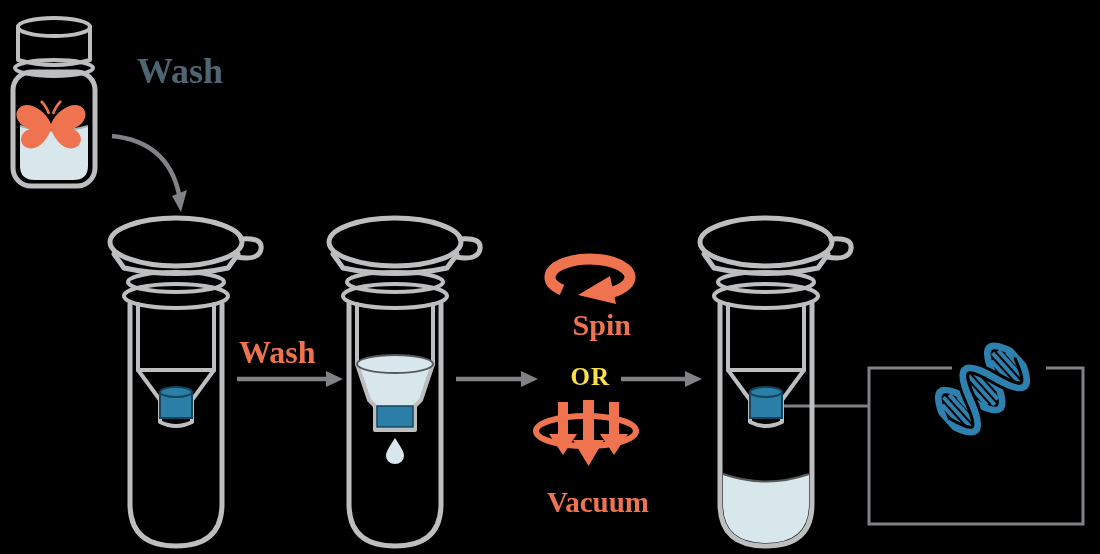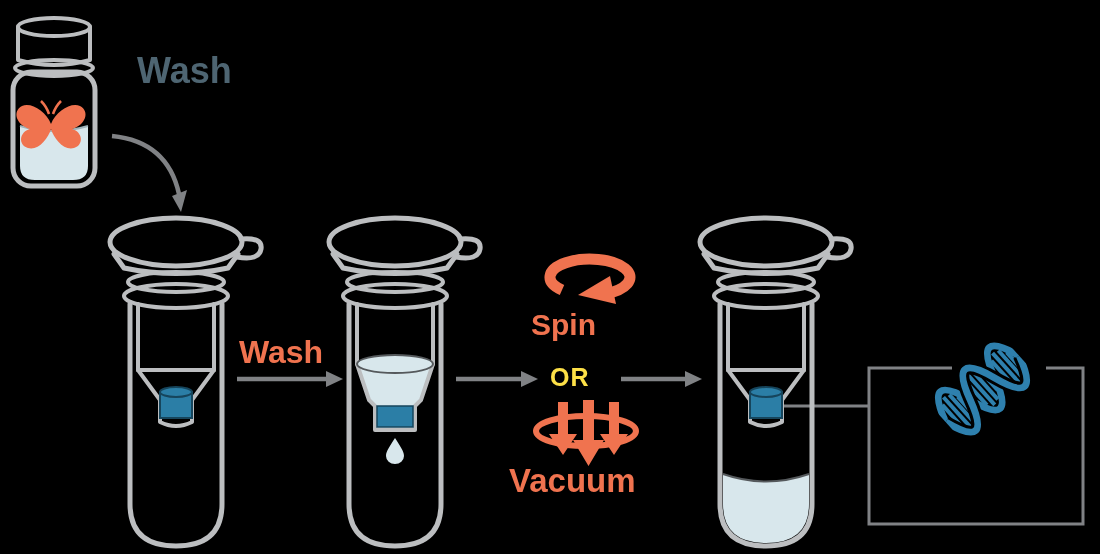--- a/index.html
+++ b/index.html
@@ -1,23 +1,23 @@
 <!DOCTYPE html>
 <html><head>
 <meta charset="utf-8">
 <style>
   html,body{margin:0;padding:0;background:#000;}
   #stage{position:relative;width:1100px;height:554px;background:#000;overflow:hidden;
-         font-family:Liberation Sans, sans-serif;}
+         font-family:Liberation Serif, serif;}
   .abs{position:absolute;}
   .lbl{position:absolute;font-weight:bold;white-space:nowrap;}
   .lbl-slate{color:#4E6572;font-size:36px;}
   .lbl-orange{color:#F0734F;}
   .lbl-gray{color:#fde047;}
-  .center{text-align:left;}
+  .center{text-align:right;}
   
   .ts{stroke:#BCBEC0;stroke-width:5;fill:none;stroke-linejoin:round;stroke-linecap:round;}
   .t4{stroke-width:4;}
   .fill-lb{fill:#D8E7EC;}
   .arrow{stroke:#808285;stroke-width:4.5;fill:none;}
   .arrow-head{fill:#808285;stroke:none;}
   .orange-fill{fill:#F0734F;}
   .orange-stroke{stroke:#F0734F;fill:none;}
   .dna-stroke{stroke:#2E80AE;fill:none;}
 </style>
@@ -110,21 +110,21 @@
   <div class="lbl lbl-orange center" style="left:531px;top:308px;width:100px;font-size:30px;">Spin</div>
 
   <div class="lbl lbl-gray center" style="left:550px;top:363px;width:60px;font-size:25px;letter-spacing:1px;">OR</div>
 
   <svg class="abs" style="left:526px;top:398px;" width="132" height="78" viewBox="0 0 132 78">
     <ellipse class="orange-stroke" stroke-width="6" cx="60" cy="33" rx="50" ry="15"></ellipse>
     <polygon class="orange-fill" points="32,4 42,4 42,36 51,36 37,57 23,36 32,36"></polygon>
     <polygon class="orange-fill" points="57,2 68,2 68,42 78,42 62.5,68 47,42 57,42"></polygon>
     <polygon class="orange-fill" points="83,4 93,4 93,36 102,36 88,57 74,36 83,36"></polygon>
   </svg>
-  <div class="lbl lbl-orange center" style="left:509px;top:462px;width:140px;font-size:33px;">Vacuum</div>
+  <div class="lbl lbl-orange center" style="left:509px;top:486px;width:140px;font-size:29px;">Vacuum</div>
 
   <svg class="abs" style="left:688px;top:212px;" width="170" height="340" viewBox="0 0 170 340">
     <ellipse class="ts" cx="78" cy="30" rx="66" ry="24"></ellipse>
     <path class="ts" d="M 16,42 L 26,56 Q 78,67 130,56 L 140,42"></path>
     <path class="ts" d="M 143,27 Q 165,25 163,37 Q 161,49 139,45"></path>
     <ellipse class="ts t4" cx="78" cy="70" rx="48" ry="10"></ellipse>
     <ellipse class="ts t4" cx="78" cy="84" rx="52" ry="12"></ellipse>
     <path class="ts" d="M 32,92 L 32,292 Q 32,334 78,334 Q 124,334 124,292 L 124,92"></path>
     <path class="ts t4" d="M 40,92 L 40,158 M 116,92 L 116,158"></path>
     <path class="ts t4" d="M 40,158 L 116,158"></path>

